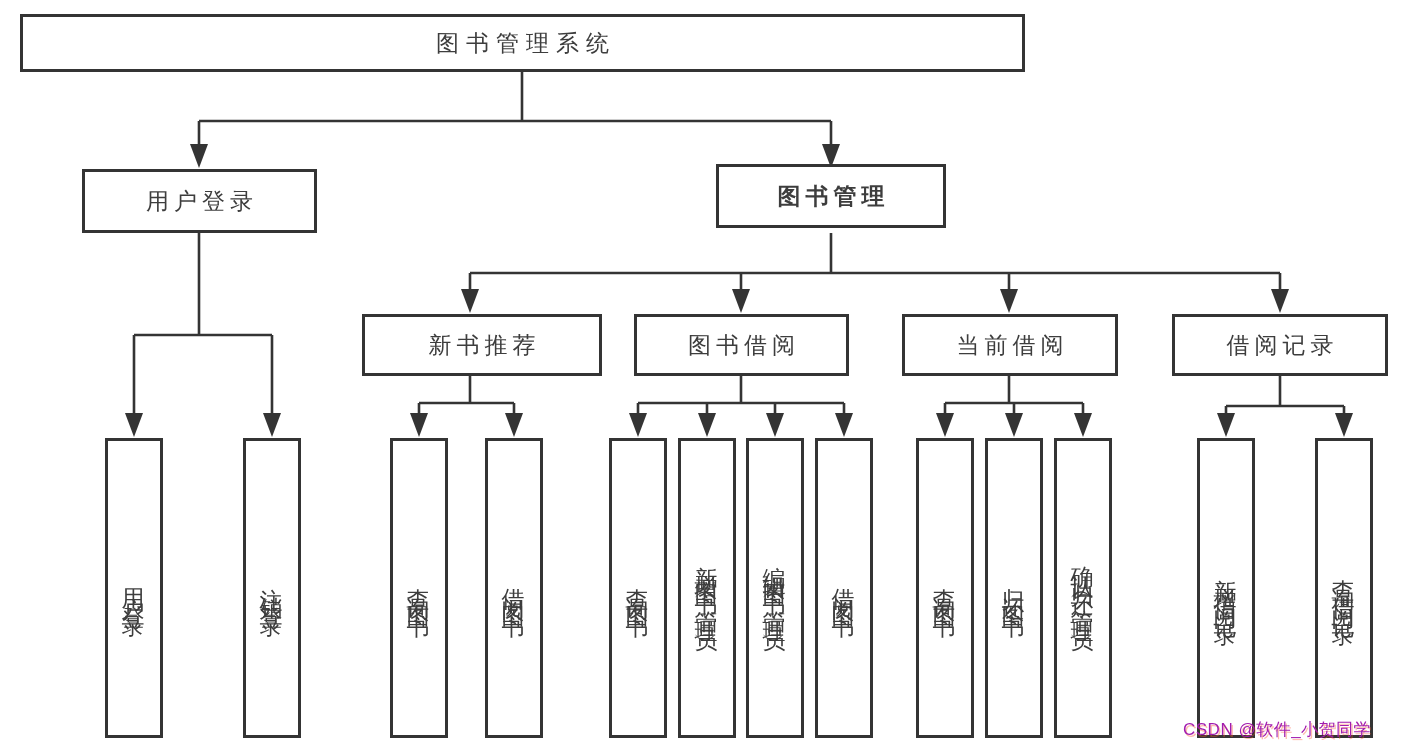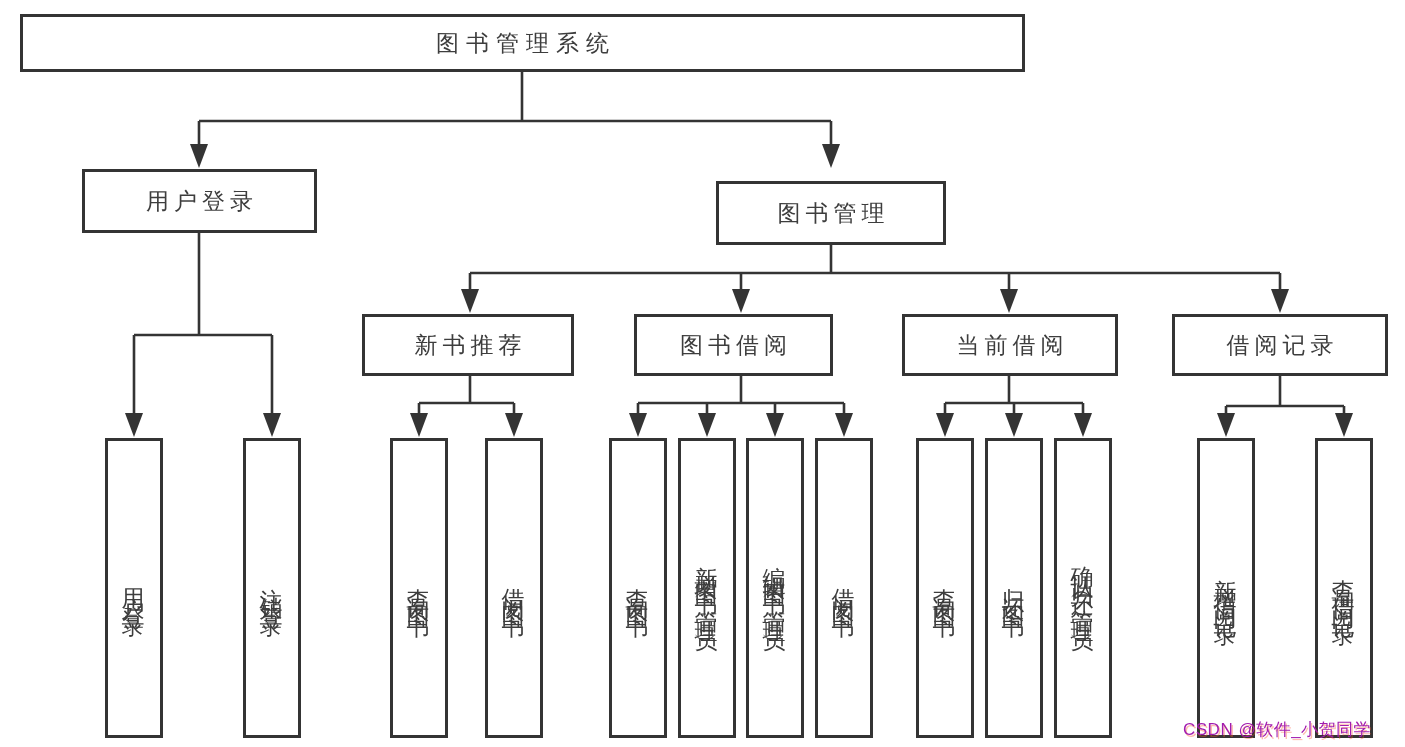--- a/index.html
+++ b/index.html
@@ -115,28 +115,28 @@
     </g>
   </svg>
 
   <div class="node root" style="left:20px; top:14px; width:1005px; height:58px;">
     <span class="hlabel">图书管理系统</span>
   </div>
 
   <div class="node" style="left:82px; top:169px; width:235px; height:64px;">
     <span class="hlabel">用户登录</span>
   </div>
-  <div class="node" style="left:716px; top:181px; width:230px; height:64px;">
+  <div class="node" style="left:716px; top:164px; width:230px; height:64px;font-weight:bold;">
     <span class="hlabel">图书管理</span>
   </div>
 
-  <div class="node" style="left:362px; top:314px; width:212px; height:62px;">
+  <div class="node" style="left:362px; top:314px; width:240px; height:62px;">
     <span class="hlabel">新书推荐</span>
   </div>
-  <div class="node" style="left:634px; top:314px; width:199px; height:62px;">
+  <div class="node" style="left:634px; top:314px; width:215px; height:62px;">
     <span class="hlabel">图书借阅</span>
   </div>
   <div class="node" style="left:902px; top:314px; width:216px; height:62px;font-family:Liberation Mono, monospace;">
     <span class="hlabel">当前借阅</span>
   </div>
   <div class="node" style="left:1172px; top:314px; width:216px; height:62px;">
     <span class="hlabel">借阅记录</span>
   </div>
 
   <div class="node leaf" style="left:105px; top:438px; width:58px; height:300px;">

